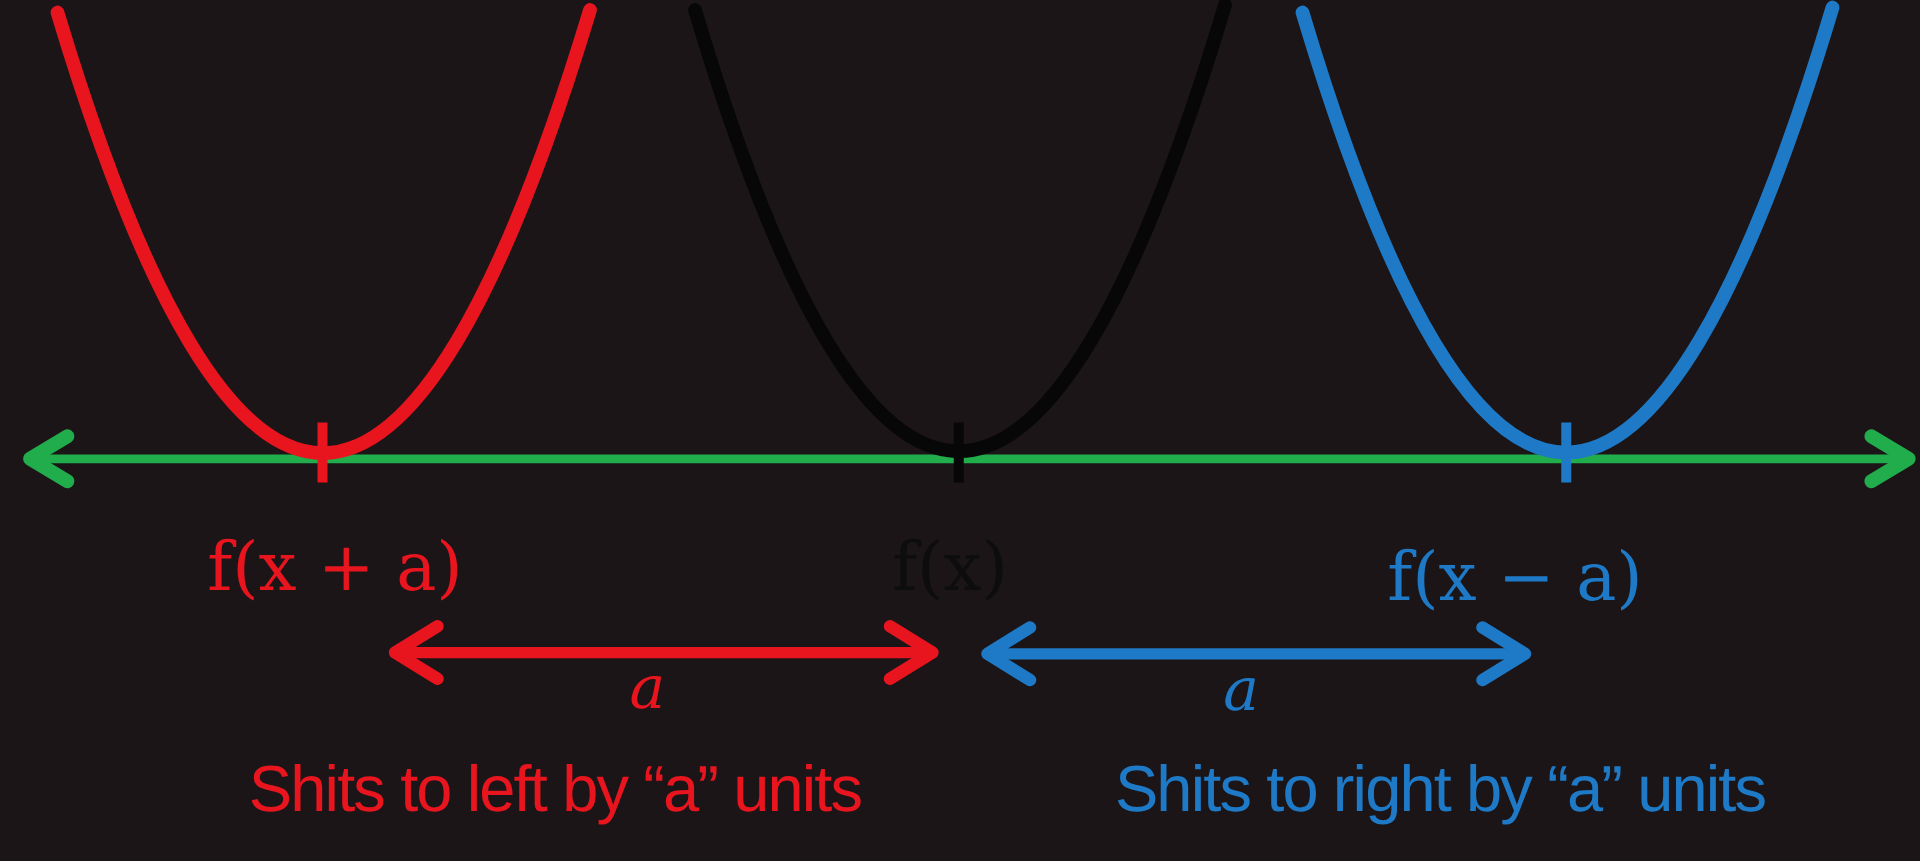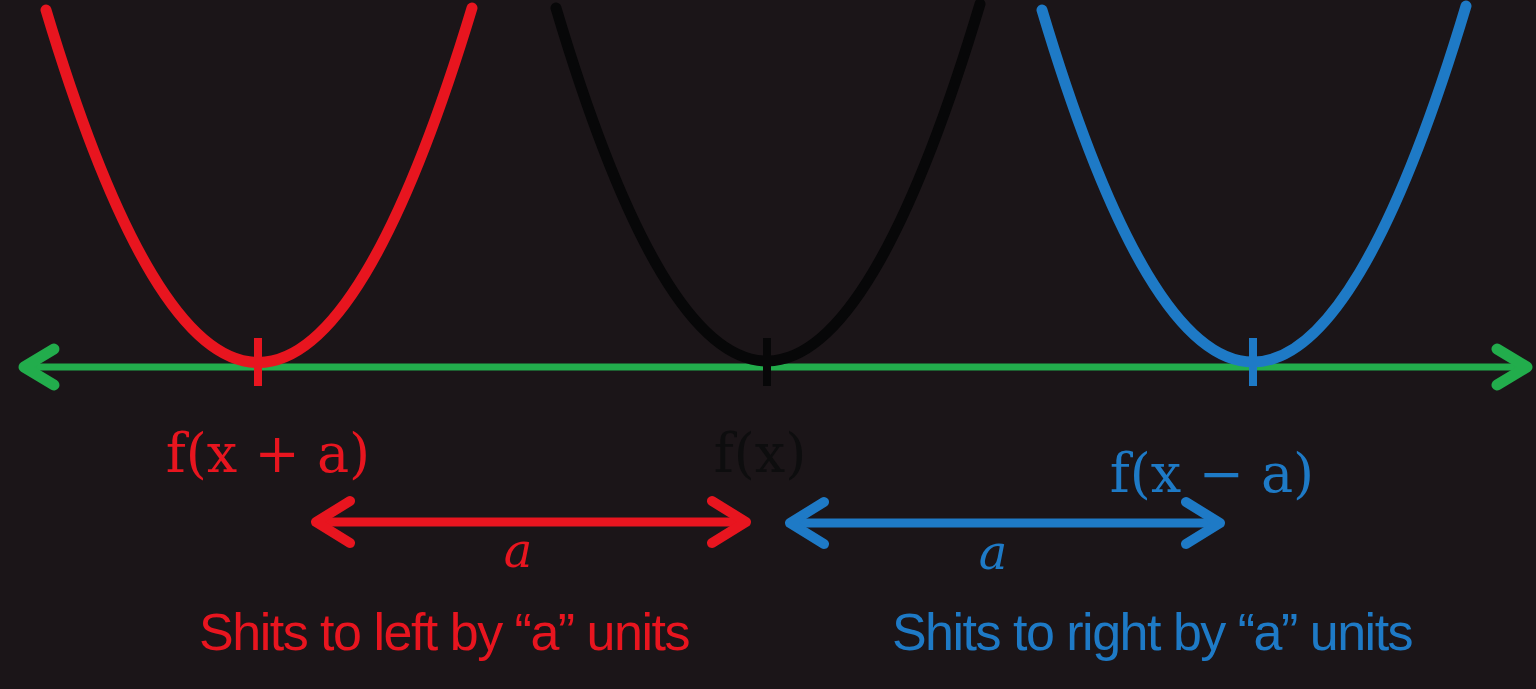--- a/index.html
+++ b/index.html
@@ -89,21 +89,21 @@
       <path class="blue-stroke" stroke-width="9" d="M 796 523 H 1214"></path>
       <path class="blue-stroke" stroke-width="10" stroke-linecap="round" stroke-linejoin="round" d="M 824 502 L 790 523 L 824 544"></path>
       <path class="blue-stroke" stroke-width="10" stroke-linecap="round" stroke-linejoin="round" d="M 1186 502 L 1220 523 L 1186 544"></path>
     </g>
   </svg>
 
   <div class="txt formula red" style="left:268px;  top:424px;">f(x + a)</div>
 
   <div class="txt formula black" style="left:760px;  top:424px;">f(x)</div>
 
-  <div class="txt formula blue" style="left:1212px; top:444px;">f(x − a)</div>
+  <div class="txt formula blue" style="left:1212px; top:432px;">f(x − a)</div>
 
   <div class="txt shift-a red" style="left:518px; top:526px;">a</div>
 
   <div class="txt shift-a blue" style="left:993px; top:528px;">a</div>
 
   <div class="txt caption red" style="left:444px;  top:604px;">Shits to left by “a” units</div>
 
   <div class="txt caption blue" style="left:1152px; top:604px;text-align:right;">Shits to right by “a” units</div>
 
 </div>

